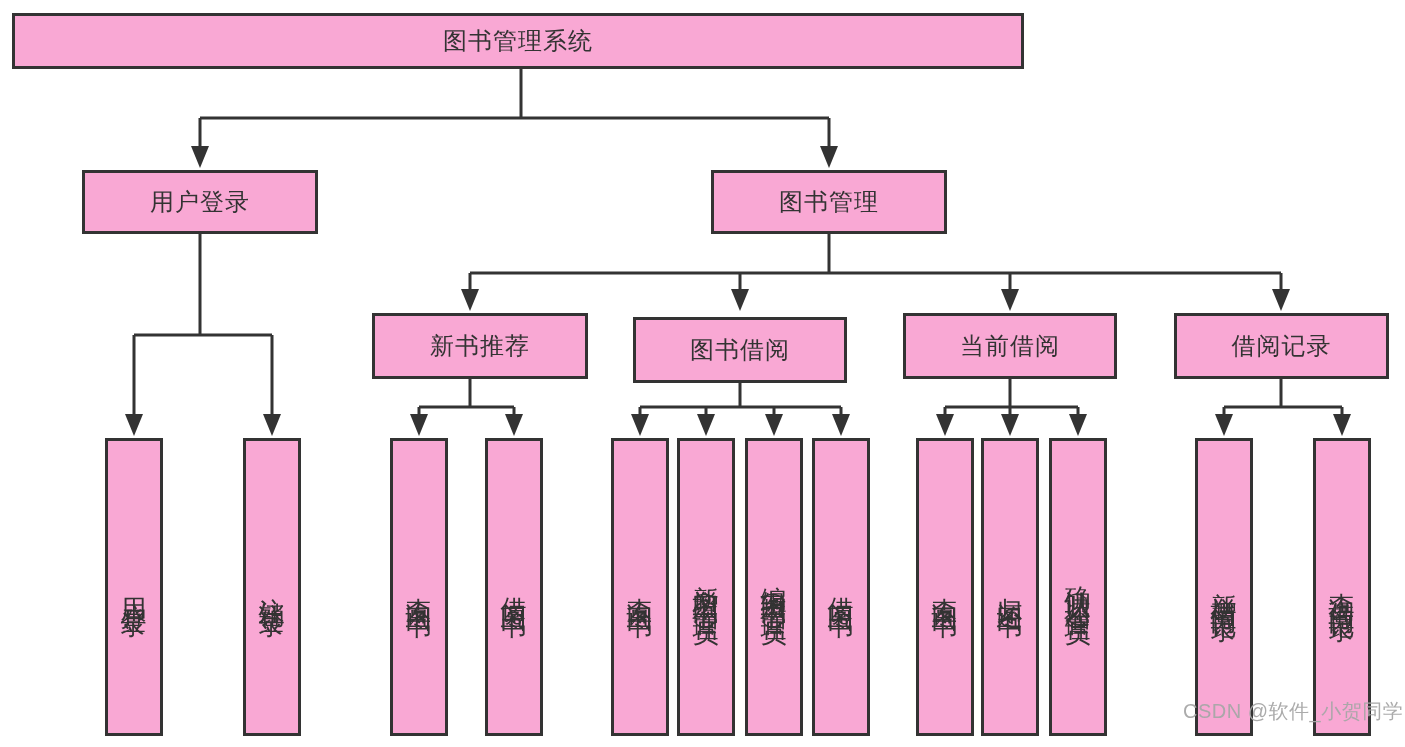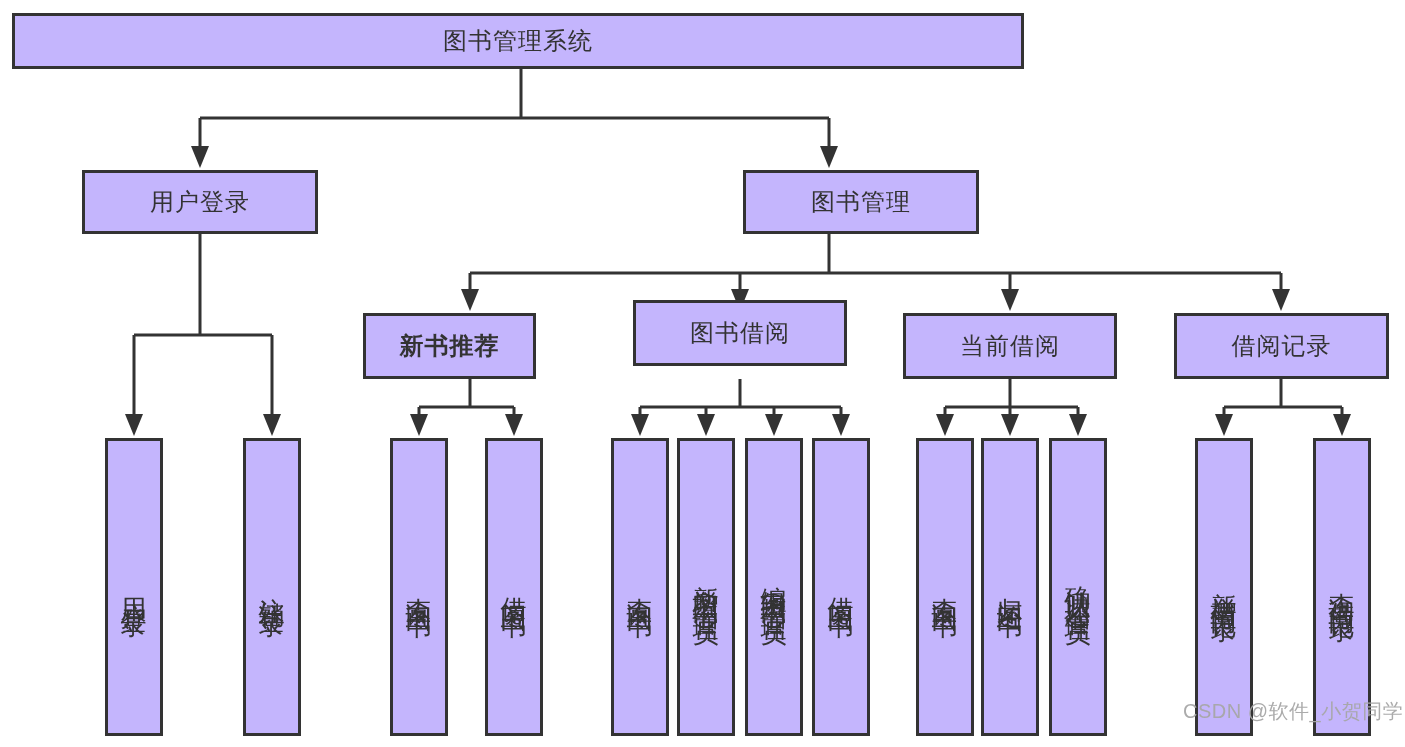--- a/index.html
+++ b/index.html
@@ -17,21 +17,21 @@
   }
   .connectors {
     position: absolute;
     left: 0;
     top: 0;
     z-index: 1;
   }
   .node {
     position: absolute;
     box-sizing: border-box;
-    background: #c4b5fd;
+    background: #f9a8d4;
     border: 3px solid #333333;
     color: #333333;
     display: flex;
     align-items: center;
     justify-content: center;
     z-index: 2;
   }
   .node.h {
     font-size: 24px;
     letter-spacing: 1px;
@@ -113,28 +113,28 @@
     </g>
   </svg>
 
   <div class="node h" style="left:12px; top:13px; width:1012px; height:56px;">
     <span>图书管理系统</span>
   </div>
 
   <div class="node h" style="left:82px; top:170px; width:236px; height:64px;">
     <span>用户登录</span>
   </div>
-  <div class="node h" style="left:711px; top:170px; width:236px; height:64px;margin-left:32px;">
+  <div class="node h" style="left:711px; top:170px; width:236px; height:64px;">
     <span>图书管理</span>
   </div>
 
-  <div class="node h" style="left:363px; top:313px; width:173px; height:66px;font-weight:bold;">
+  <div class="node h" style="left:372px; top:313px; width:216px; height:66px;">
     <span>新书推荐</span>
   </div>
-  <div class="node h" style="left:633px; top:300px; width:214px; height:66px;text-align:center;">
+  <div class="node h" style="left:633px; top:317px; width:214px; height:66px;text-align:center;">
     <span>图书借阅</span>
   </div>
   <div class="node h" style="left:1174px; top:313px; width:215px; height:66px;">
     <span>借阅记录</span>
   </div>
   <div class="node h" style="left:903px; top:313px; width:214px; height:66px;">
     <span>当前借阅</span>
   </div>
 
   <div class="node v" style="left:105px; top:438px; width:58px; height:298px;">

